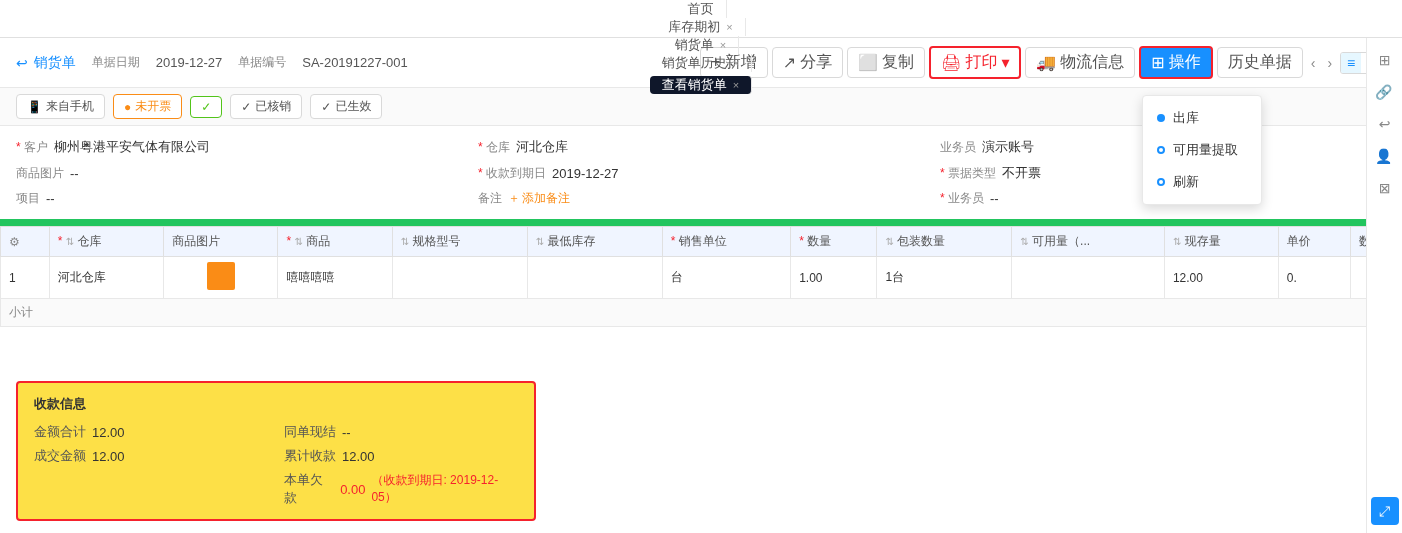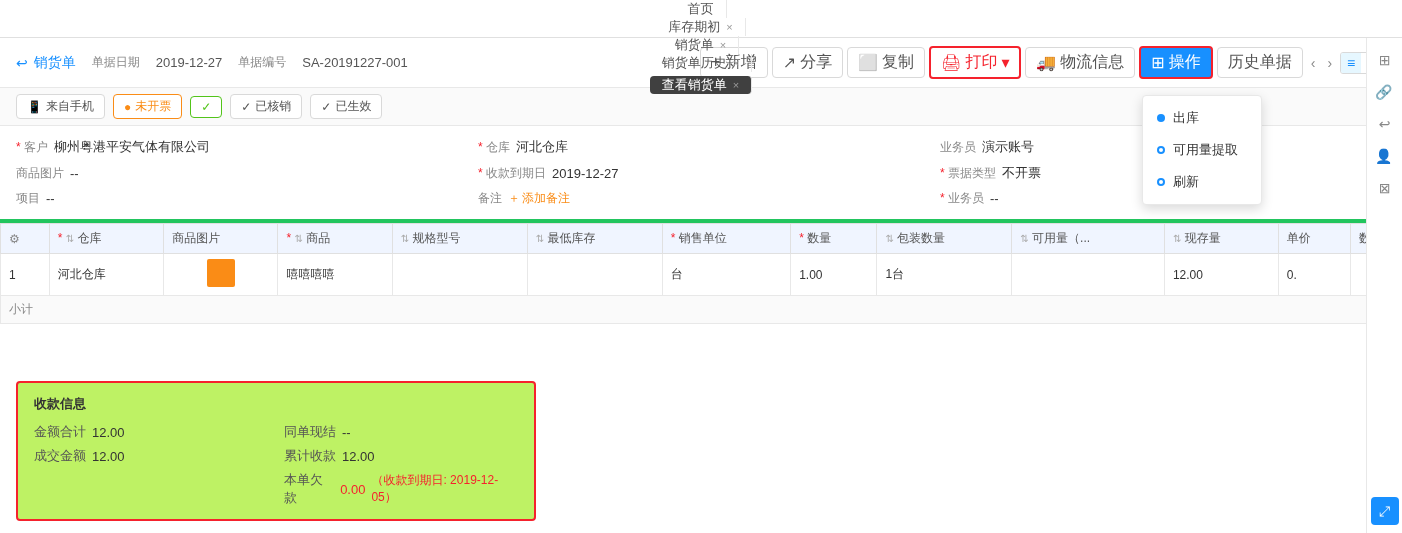--- a/index.html
+++ b/index.html
@@ -2,21 +2,21 @@
 <html><head>
   <meta charset="utf-8">
   <style>
     * { box-sizing: border-box; margin: 0; padding: 0; }
     body { font-family: 'Microsoft YaHei', Arial, sans-serif; font-size: 13px; background: #f0f2f5; color: #333; overflow: hidden; }
 
     
     .tab-bar { display: flex; align-items: center; background: #fff; border-bottom: 1px solid #e0e0e0; padding: 0 8px; height: 38px; position: relative; flex-direction: column; }
     .tab-item { display: flex; align-items: center; padding: 0 12px; height: 38px; cursor: pointer; font-size: 13px; color: #555; border-right: 1px solid #e8e8e8; gap: 6px; }
     .tab-item .close-btn { color: #999; font-size: 11px; cursor: pointer; }
-    .tab-item-green { background: #404040; color: #fff !important; border-radius: 4px; margin: 4px 4px; padding: 0 12px; height: 28px; }
+    .tab-item-green { background: #0f172a; color: #fff !important; border-radius: 4px; margin: 4px 4px; padding: 0 12px; height: 28px; }
     .tab-close-right { margin-left: auto; color: #999; cursor: pointer; font-size: 16px; }
 
     
     .main-content { background: #fff; display: flex; flex-direction: column; height: calc(100vh - 38px); }
 
     
     .doc-header { display: flex; align-items: center; padding: 8px 16px; border-bottom: 1px solid #e8e8e8; background: #fff; gap: 16px; }
     .doc-title { display: flex; align-items: center; gap: 6px; color: #1890ff; font-size: 14px; font-weight: 500; }
     .doc-meta { display: flex; align-items: center; gap: 16px; font-size: 13px; color: #555; }
     .doc-actions { margin-left: auto; display: flex; align-items: center; gap: 8px; }
@@ -24,40 +24,40 @@
     .action-btn-yihexiao { background: #fff; color: #52c41a; border-color: #52c41a; }
     .action-btn-yishengxiao { background: #fff; color: #1890ff; border-color: #1890ff; }
 
     
     .toolbar-row { display: flex; align-items: center; padding: 6px 16px; border-bottom: 1px solid #e8e8e8; background: #fafafa; gap: 8px; }
     .toolbar-btn { display: flex; align-items: center; gap: 4px; padding: 3px 10px; border: 1px solid #d9d9d9; border-radius: 4px; cursor: pointer; font-size: 12px; color: #555; background: #fff; }
     .toolbar-btn-green { border-color: #52c41a; color: #52c41a; }
     .toolbar-btn-orange { border-color: #fa8c16; color: #fa8c16; }
 
     
-    .form-section { padding: 12px 16px; display: grid; grid-template-columns: 1fr 1fr 1fr; gap: 8px 16px; border-bottom: 4px solid #22c55e; }
+    .form-section { padding: 12px 16px; display: grid; grid-template-columns: 1fr 1fr 1fr; gap: 8px 16px; border-bottom: 7px solid #22c55e; }
     .form-row { display: flex; align-items: center; gap: 6px; }
     .form-label { color: #888; white-space: nowrap; font-size: 12px; }
     .form-label.required::before { content: '* '; color: #f5222d; }
     .form-value { color: #333; font-size: 13px; }
     .form-add-btn { color: #fa8c16; cursor: pointer; display: flex; align-items: center; gap: 2px; font-size: 12px; }
 
     
     .table-container { flex: 1; overflow: auto; }
     .data-table { width: 100%; border-collapse: collapse; font-size: 12px; }
     .data-table th { background: #f0f5ff; border: 1px solid #e0e0e0; padding: 6px 8px; text-align: left; font-weight: normal; color: #555; white-space: nowrap; }
     .data-table td { border: 1px solid #e8e8e8; padding: 5px 8px; color: #333; white-space: nowrap; }
     .data-table tr.subtotal-row td { background: #fafafa; color: #888; }
     .th-required::before { content: '* '; color: #f5222d; }
     .th-gear { text-align: center; }
     .gear-icon { color: #888; }
     .sort-icon { color: #aaa; font-size: 10px; }
 
     
-    .payment-section { border: 2px solid #f5222d; border-radius: 4px; margin: 12px 16px; padding: 12px 16px; background: #bef264; max-width: 520px; }
+    .payment-section { border: 2px solid #f5222d; border-radius: 4px; margin: 12px 16px; padding: 12px 16px; background: #fde047; max-width: 520px; }
     .payment-title { font-weight: bold; font-size: 13px; margin-bottom: 10px; }
     .payment-grid { display: grid; grid-template-columns: 1fr 1fr; gap: 6px 16px; font-size: 13px; }
     .payment-row { display: flex; align-items: center; gap: 6px; }
     .payment-label { color: #555; }
     .payment-value { color: #333; }
     .payment-value-red { color: #f5222d; }
 
     
     .right-sidebar { position: fixed; right: 0; top: 38px; width: 36px; background: #fff; border-left: 1px solid #e8e8e8; display: flex; flex-direction: column; align-items: center; padding: 8px 0; gap: 4px; height: calc(100% - 38px); }
     .sidebar-icon { width: 28px; height: 28px; display: flex; align-items: center; justify-content: center; cursor: pointer; color: #888; border-radius: 4px; font-size: 14px; }

